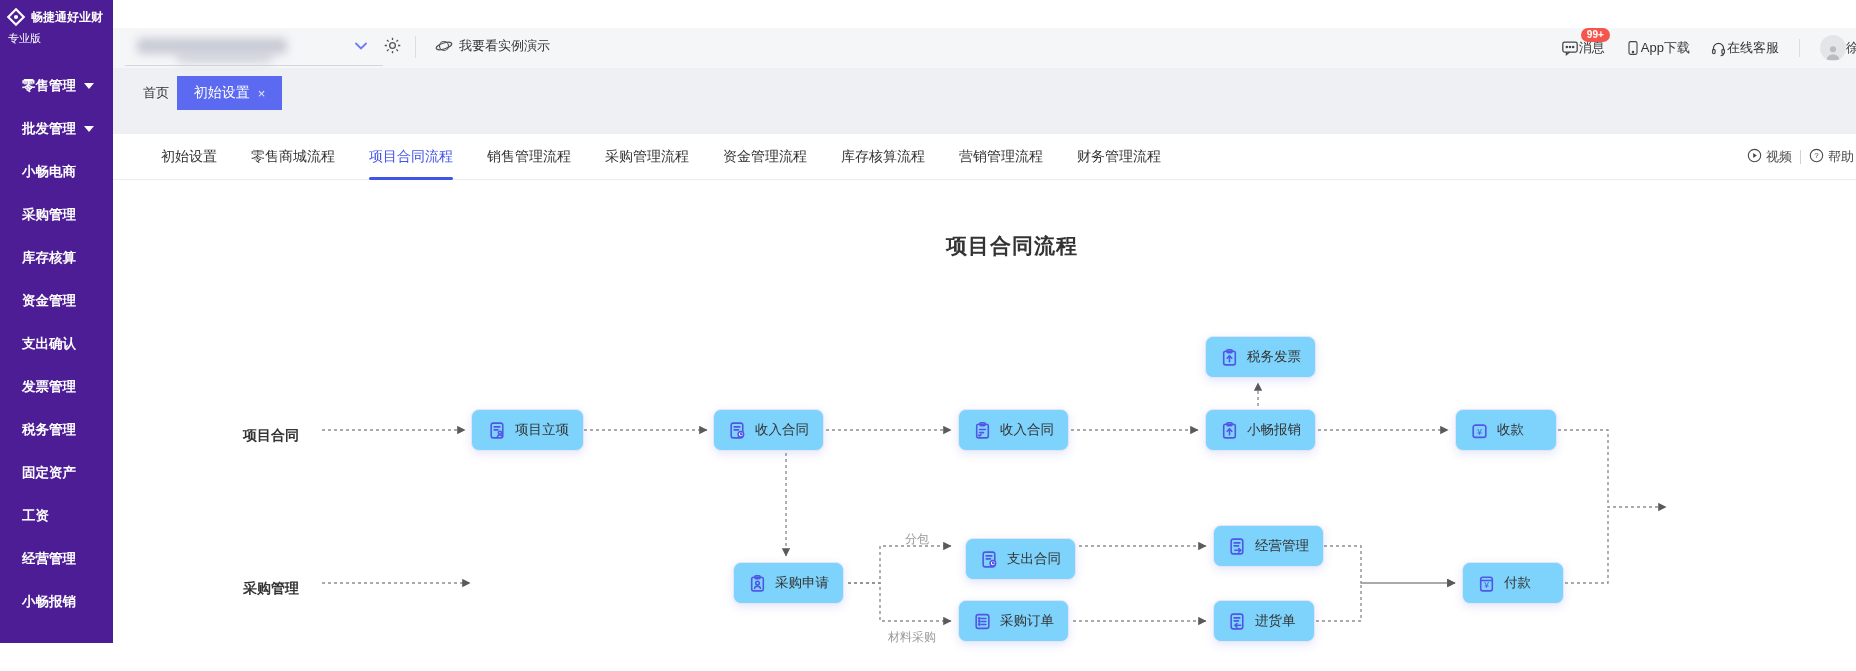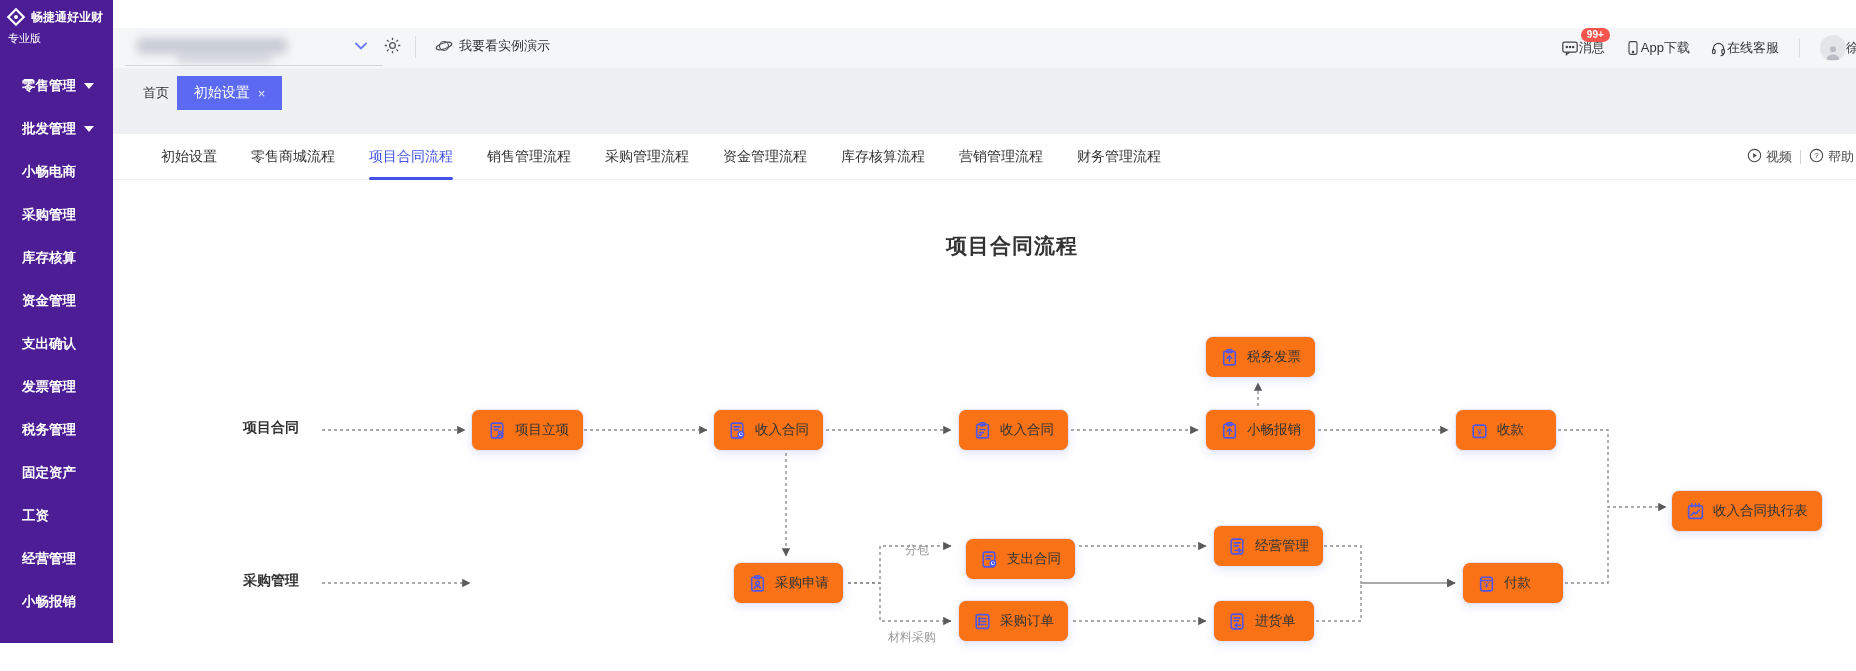--- a/index.html
+++ b/index.html
@@ -96,25 +96,25 @@
   }
   .subtab-right .item { display:flex; gap:4px; cursor:pointer; white-space:nowrap; }
   .thin-div { width:1px; height:14px; background:#cfd1d8; }
   
   .flow-title {
     position:absolute; left:1012px; top:232px; transform:translateX(-50%);
     font-size:21px; color:#333; font-weight:bold; letter-spacing:1px; z-index:6; white-space:nowrap;
   }
   .flow-layer { position:absolute; left:0; top:0; width:1856px; height:671px; z-index:6; pointer-events:none; }
   .flow-layer > * { pointer-events:auto; }
-  .flow-row-label { position:absolute; font-size:14px; font-weight:bold; color:#333; white-space:nowrap; }
+  .flow-row-label { position:absolute; font-size:14px; font-weight:bold; color:#333; white-space:nowrap;margin-top:8px; }
   .flow-branch-label { position:absolute; font-size:12px; color:#999; white-space:nowrap; }
   .flow-node {
     position:absolute; height:42px; min-width:102px; padding:0 14px;
-    background:#f97316; border:1px solid #e4e6f7; border-radius:8px;
+    background:#7dd3fc; border:1px solid #e4e6f7; border-radius:8px;
     box-shadow:0 3px 10px rgba(95,99,230,0.16);
     display:flex; align-items:center; gap:8px;
     font-size:13.5px; color:#333; cursor:pointer; white-space:nowrap;
   }
   .node-icon { width:19px; height:19px; flex:0 0 auto; display:flex; }
   .node-icon svg { stroke:#5156e5; fill:none; stroke-width:1.5; stroke-linecap:round; stroke-linejoin:round; }
   #edge-svg { position:absolute; left:0; top:0; z-index:5; }
 </style>
 </head>
 <body>
@@ -315,21 +315,21 @@
       <polyline points="1073,621 1206,621" fill="none" stroke="#8f8f8f" stroke-width="1.4" stroke-dasharray="3,3" marker-end="url(#arr)"></polyline>
       <polyline points="1324,546 1361,546 1361,583 1455,583" fill="none" stroke="#8f8f8f" stroke-width="1.4" stroke-dasharray="3,3" marker-end="url(#arr)"></polyline>
       <polyline points="1316,621 1361,621 1361,583 1455,583" fill="none" stroke="#8f8f8f" stroke-width="1.4" stroke-dasharray="3,3" marker-end="url(#arr)"></polyline>
       <polyline points="1558,430 1608,430 1608,507 1666,507" fill="none" stroke="#8f8f8f" stroke-width="1.4" stroke-dasharray="3,3" marker-end="url(#arr)"></polyline>
       <polyline points="1565,583 1608,583 1608,510" fill="none" stroke="#8f8f8f" stroke-width="1.4" stroke-dasharray="3,3"></polyline>
     </g>
 </svg>
 <div class="flow-layer" id="flow-layer">
     <div class="flow-row-label" style="left: 243px; top: 419px;">项目合同</div>
     <div class="flow-row-label" style="left: 243px; top: 572px;">采购管理</div>
-    <div class="flow-branch-label" style="left: 905px; top: 542px;">分包</div>
+    <div class="flow-branch-label" style="left: 905px; top: 531px;">分包</div>
     <div class="flow-branch-label" style="left: 888px; top: 629px;">材料采购</div>
     <div class="flow-node" style="left: 471px; top: 409px; padding-left: 16px;">
       <span class="node-icon">
         <svg width="19" height="19" viewBox="0 0 18 18">
           <rect x="3" y="2" width="11" height="14" rx="2"></rect>
           <line x1="5.8" y1="5.6" x2="11.2" y2="5.6"></line>
           <line x1="5.8" y1="8.4" x2="9.5" y2="8.4"></line>
           <circle cx="11.3" cy="11.2" r="1.5"></circle>
           <path d="M8.9 15 a2.5 2.5 0 0 1 4.8 0"></path>
         </svg>
@@ -385,32 +385,20 @@
     </div>
     <div class="flow-node" style="left: 1455px; top: 409px;">
       <span class="node-icon">
         <svg width="19" height="19" viewBox="0 0 18 18">
           <rect x="3" y="4" width="12" height="11.5" rx="2"></rect>
           <path d="M5 4 h8"></path>
           <text x="9" y="12.8" text-anchor="middle" font-size="8" fill="#5156e5" stroke="none" font-family="Liberation Sans,sans-serif">¥</text>
         </svg>
       </span>
       <span>收款</span>
-    </div>
-    <div class="flow-node" style="left: 1671px; top: 490px;">
-      <span class="node-icon">
-        <svg width="19" height="19" viewBox="0 0 18 18">
-          <rect x="2.5" y="3.5" width="13" height="12" rx="1.8"></rect>
-          <line x1="5.5" y1="1.8" x2="5.5" y2="4.4"></line>
-          <line x1="9" y1="1.8" x2="9" y2="4.4"></line>
-          <line x1="12.5" y1="1.8" x2="12.5" y2="4.4"></line>
-          <polyline points="5,12.6 7.4,9.6 9.4,11.2 12.8,7.6"></polyline>
-        </svg>
-      </span>
-      <span>收入合同执行表</span>
     </div>
     <div class="flow-node" style="left: 733px; top: 562px;">
       <span class="node-icon">
         <svg width="19" height="19" viewBox="0 0 18 18">
           <rect x="3.5" y="3" width="11" height="13" rx="1.8"></rect>
           <rect x="6.5" y="1.6" width="5" height="2.8" rx="1"></rect>
           <circle cx="9" cy="8.6" r="1.7"></circle>
           <path d="M6.2 13.6 a2.9 2.9 0 0 1 5.6 0"></path>
         </svg>
       </span>

